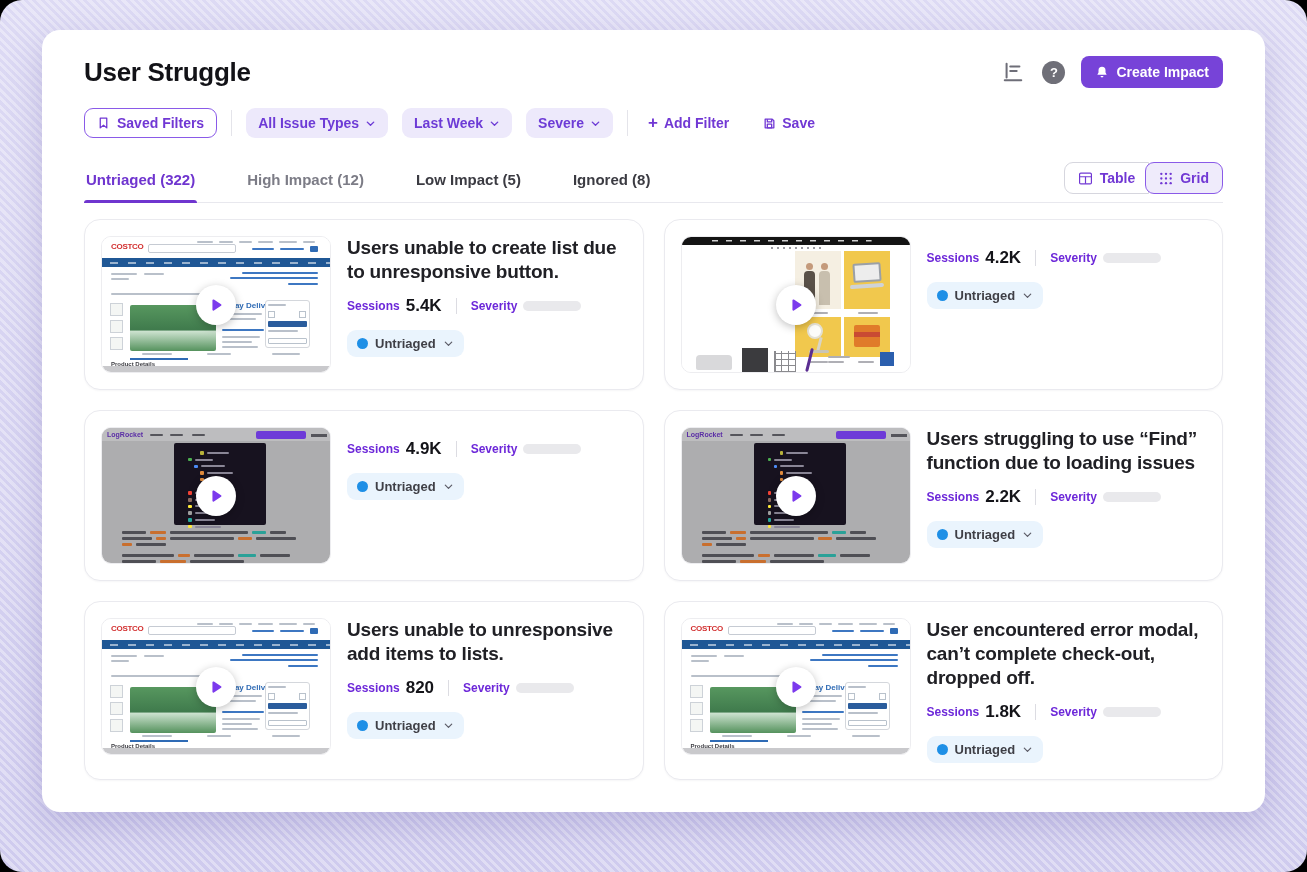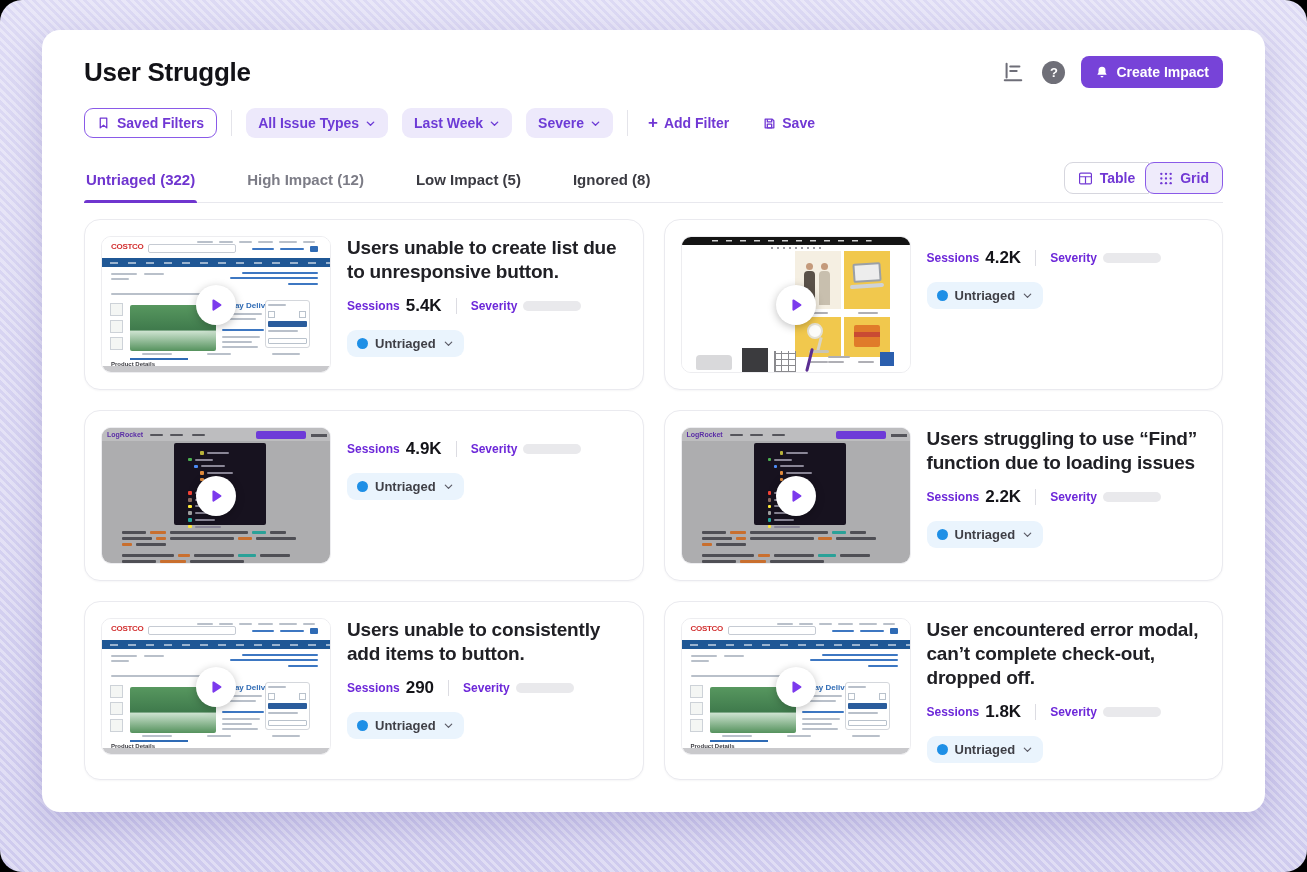--- a/index.html
+++ b/index.html
@@ -705,24 +705,24 @@
       </div>
 
       <div class="play">
         <svg width="18" height="18" viewBox="0 0 24 24">
           <path d="M8.5 5.8 L18 12 L8.5 18.2 Z" fill="#7C3AED" stroke="#7C3AED" stroke-width="2.5" stroke-linejoin="round"></path>
         </svg>
       </div>
     </div>
 
     <div class="card-body">
-      <div class="card-title">Users unable to consistently add items to button.</div>
+      <div class="card-title">Users unable to unresponsive add items to lists.</div>
       <div class="stats">
         <span class="stat-label">Sessions</span>
-        <span class="stat-value">290</span>
+        <span class="stat-value">820</span>
         <span class="stat-div"></span>
         <span class="stat-label">Severity</span>
         <span class="sev-track"><span class="sev-fill" style="width: 66%;"></span></span>
       </div>
       <div class="badge">
         <span class="badge-dot"></span>
         <span class="badge-text">Untriaged</span>
         <span>
           <svg width="11" height="11" viewBox="0 0 24 24" fill="none" stroke="#5B5B66" stroke-width="2.6" stroke-linecap="round" stroke-linejoin="round">
                   <path d="M5 9l7 7 7-7"></path>

